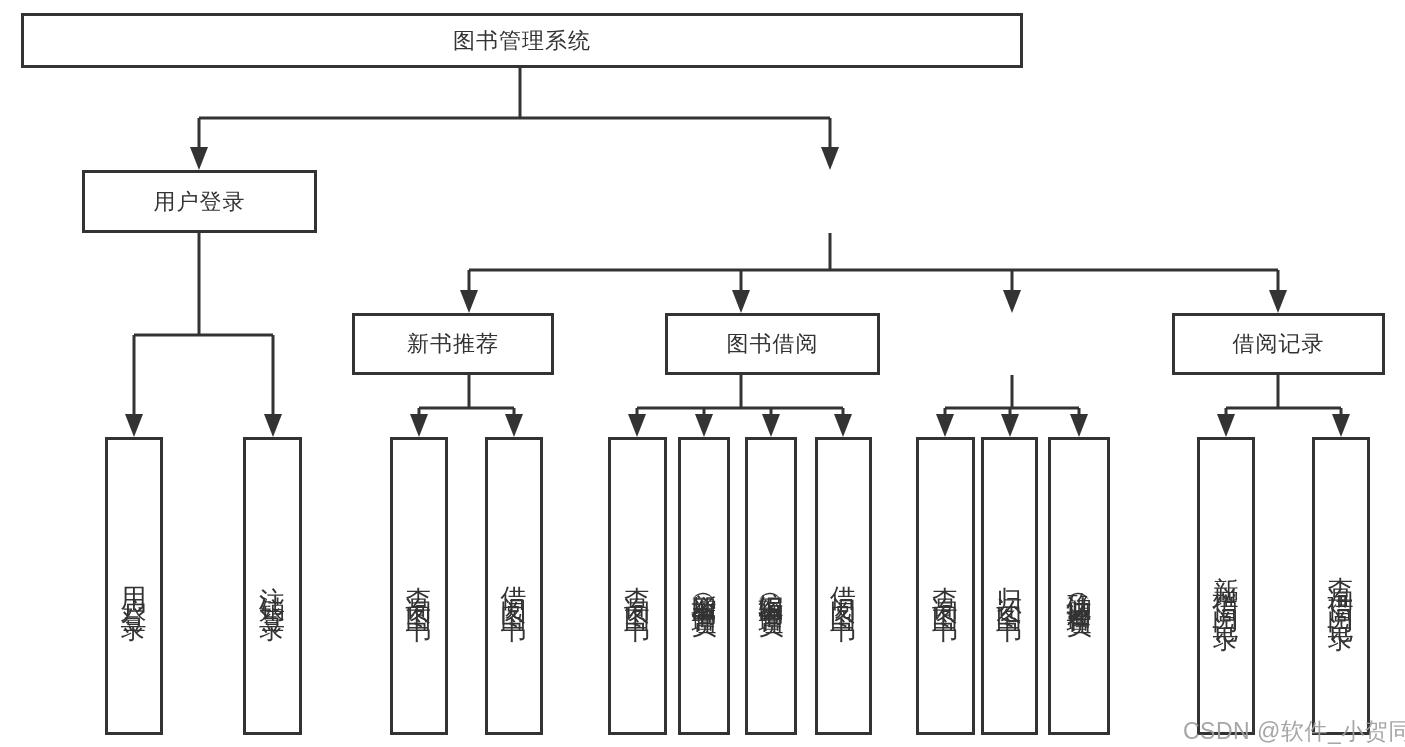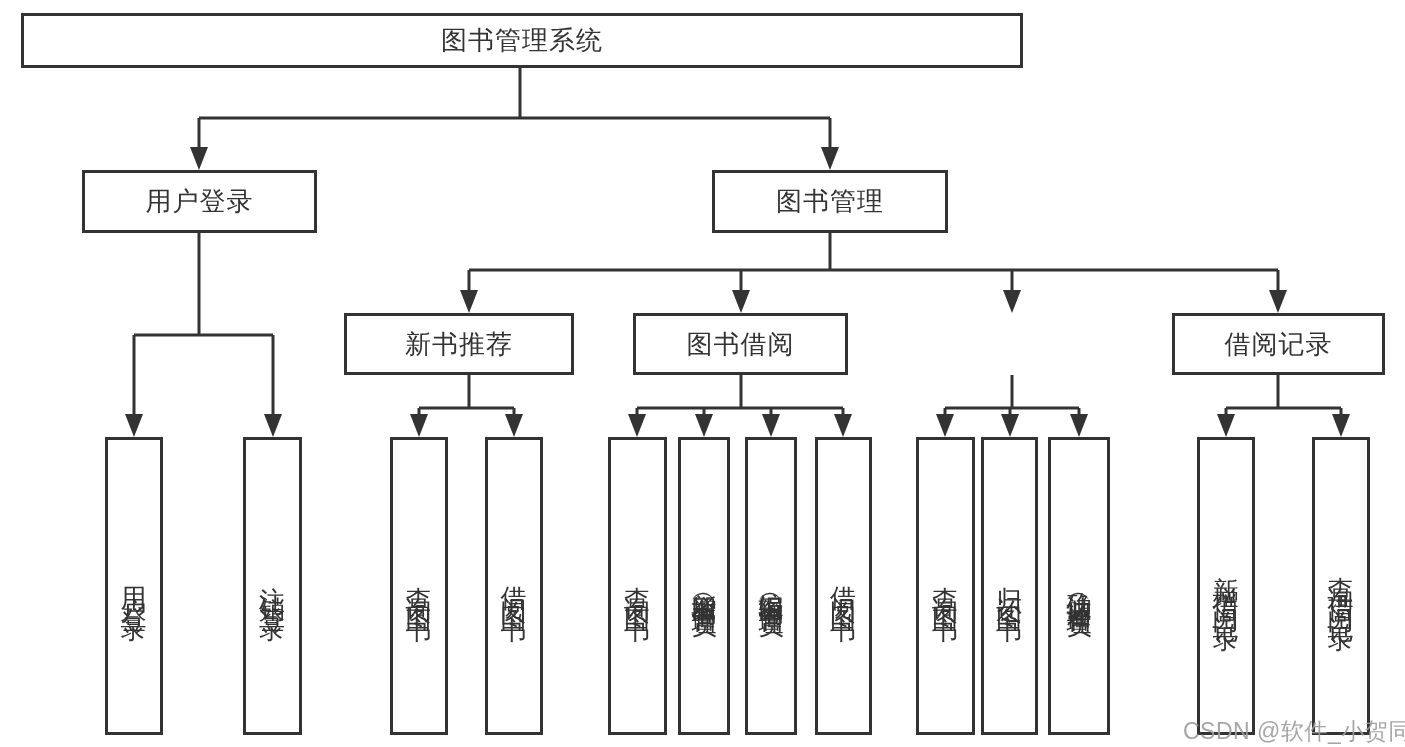--- a/index.html
+++ b/index.html
@@ -20,21 +20,21 @@
     position: absolute;
     box-sizing: border-box;
     background: #ffffff;
     border: 3px solid #333333;
     color: #333333;
     display: flex;
     align-items: center;
     justify-content: center;
     z-index: 1;
   }
-  .h-node { font-size: 26px; letter-spacing: 1px; }
+  .h-node { font-size: 22px; letter-spacing: 1px; }
   .root  { left: 21px;  top: 13px;  width: 1002px; height: 55px; }
   .lvl2  { top: 170px; height: 63px; }
   .lvl3  { top: 313px; height: 62px; }
   .leaf  { top: 437px; height: 298px; }
   .v-text {
     writing-mode: vertical-rl;
     text-orientation: mixed;
     font-size: 26px;
     letter-spacing: 10px;
     line-height: 1;
@@ -126,28 +126,25 @@
     </g>
   </svg>
 
   <div class="node root h-node">
     <span>图书管理系统</span>
   </div>
 
   <div class="node lvl2 h-node" style="left:82px;width:235px;">
     <span>用户登录</span>
   </div>
-  <div class="node lvl2 h-node" style="left:712px;width:236px;">
-    <span>图书管理</span>
-  </div>
 
-  <div class="node lvl3 h-node" style="left:344px;width:230px;">
+  <div class="node lvl3 h-node" style="left:352px;width:202px;">
     <span>新书推荐</span>
   </div>
-  <div class="node lvl3 h-node" style="left:633px;width:215px;">
+  <div class="node lvl3 h-node" style="left:665px;width:215px;">
     <span>图书借阅</span>
   </div>
   <div class="node lvl3 h-node" style="left:1172px;width:213px;">
     <span>借阅记录</span>
   </div>
 
   <div class="node leaf" style="left:105px;width:58px;">
     <span class="v-text">用户登录</span>
   </div>
   <div class="node leaf" style="left:243px;width:59px;">

